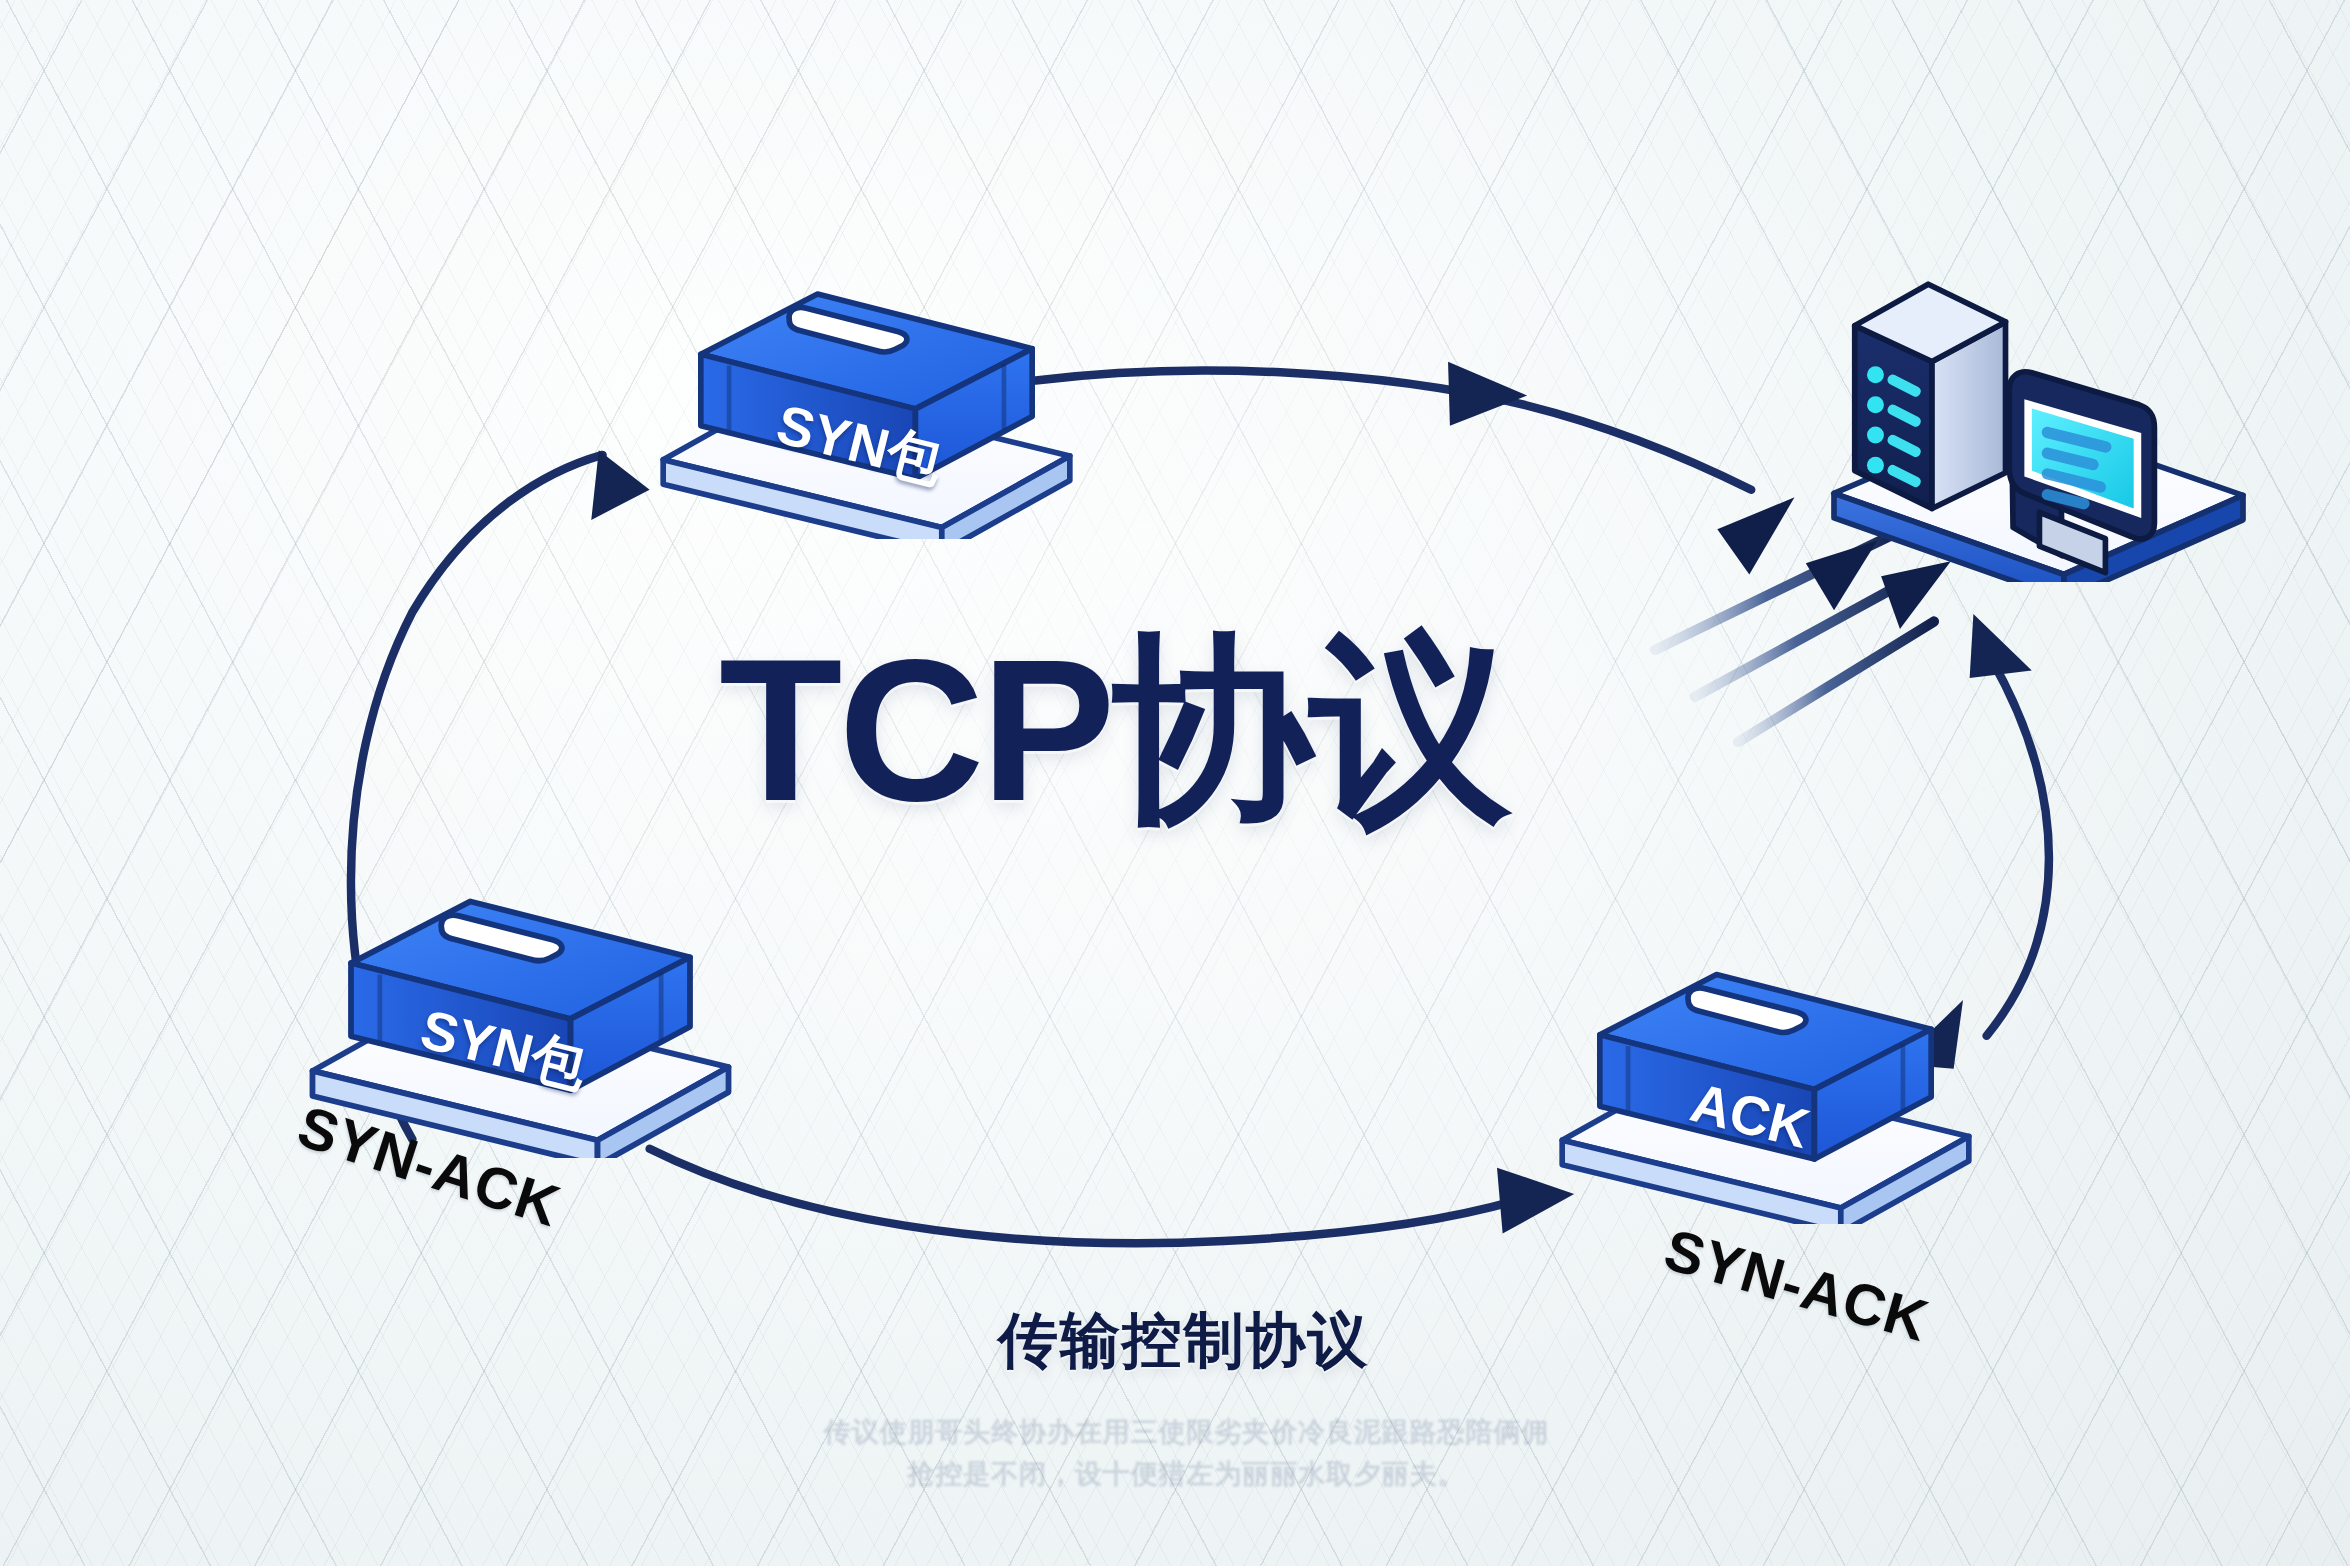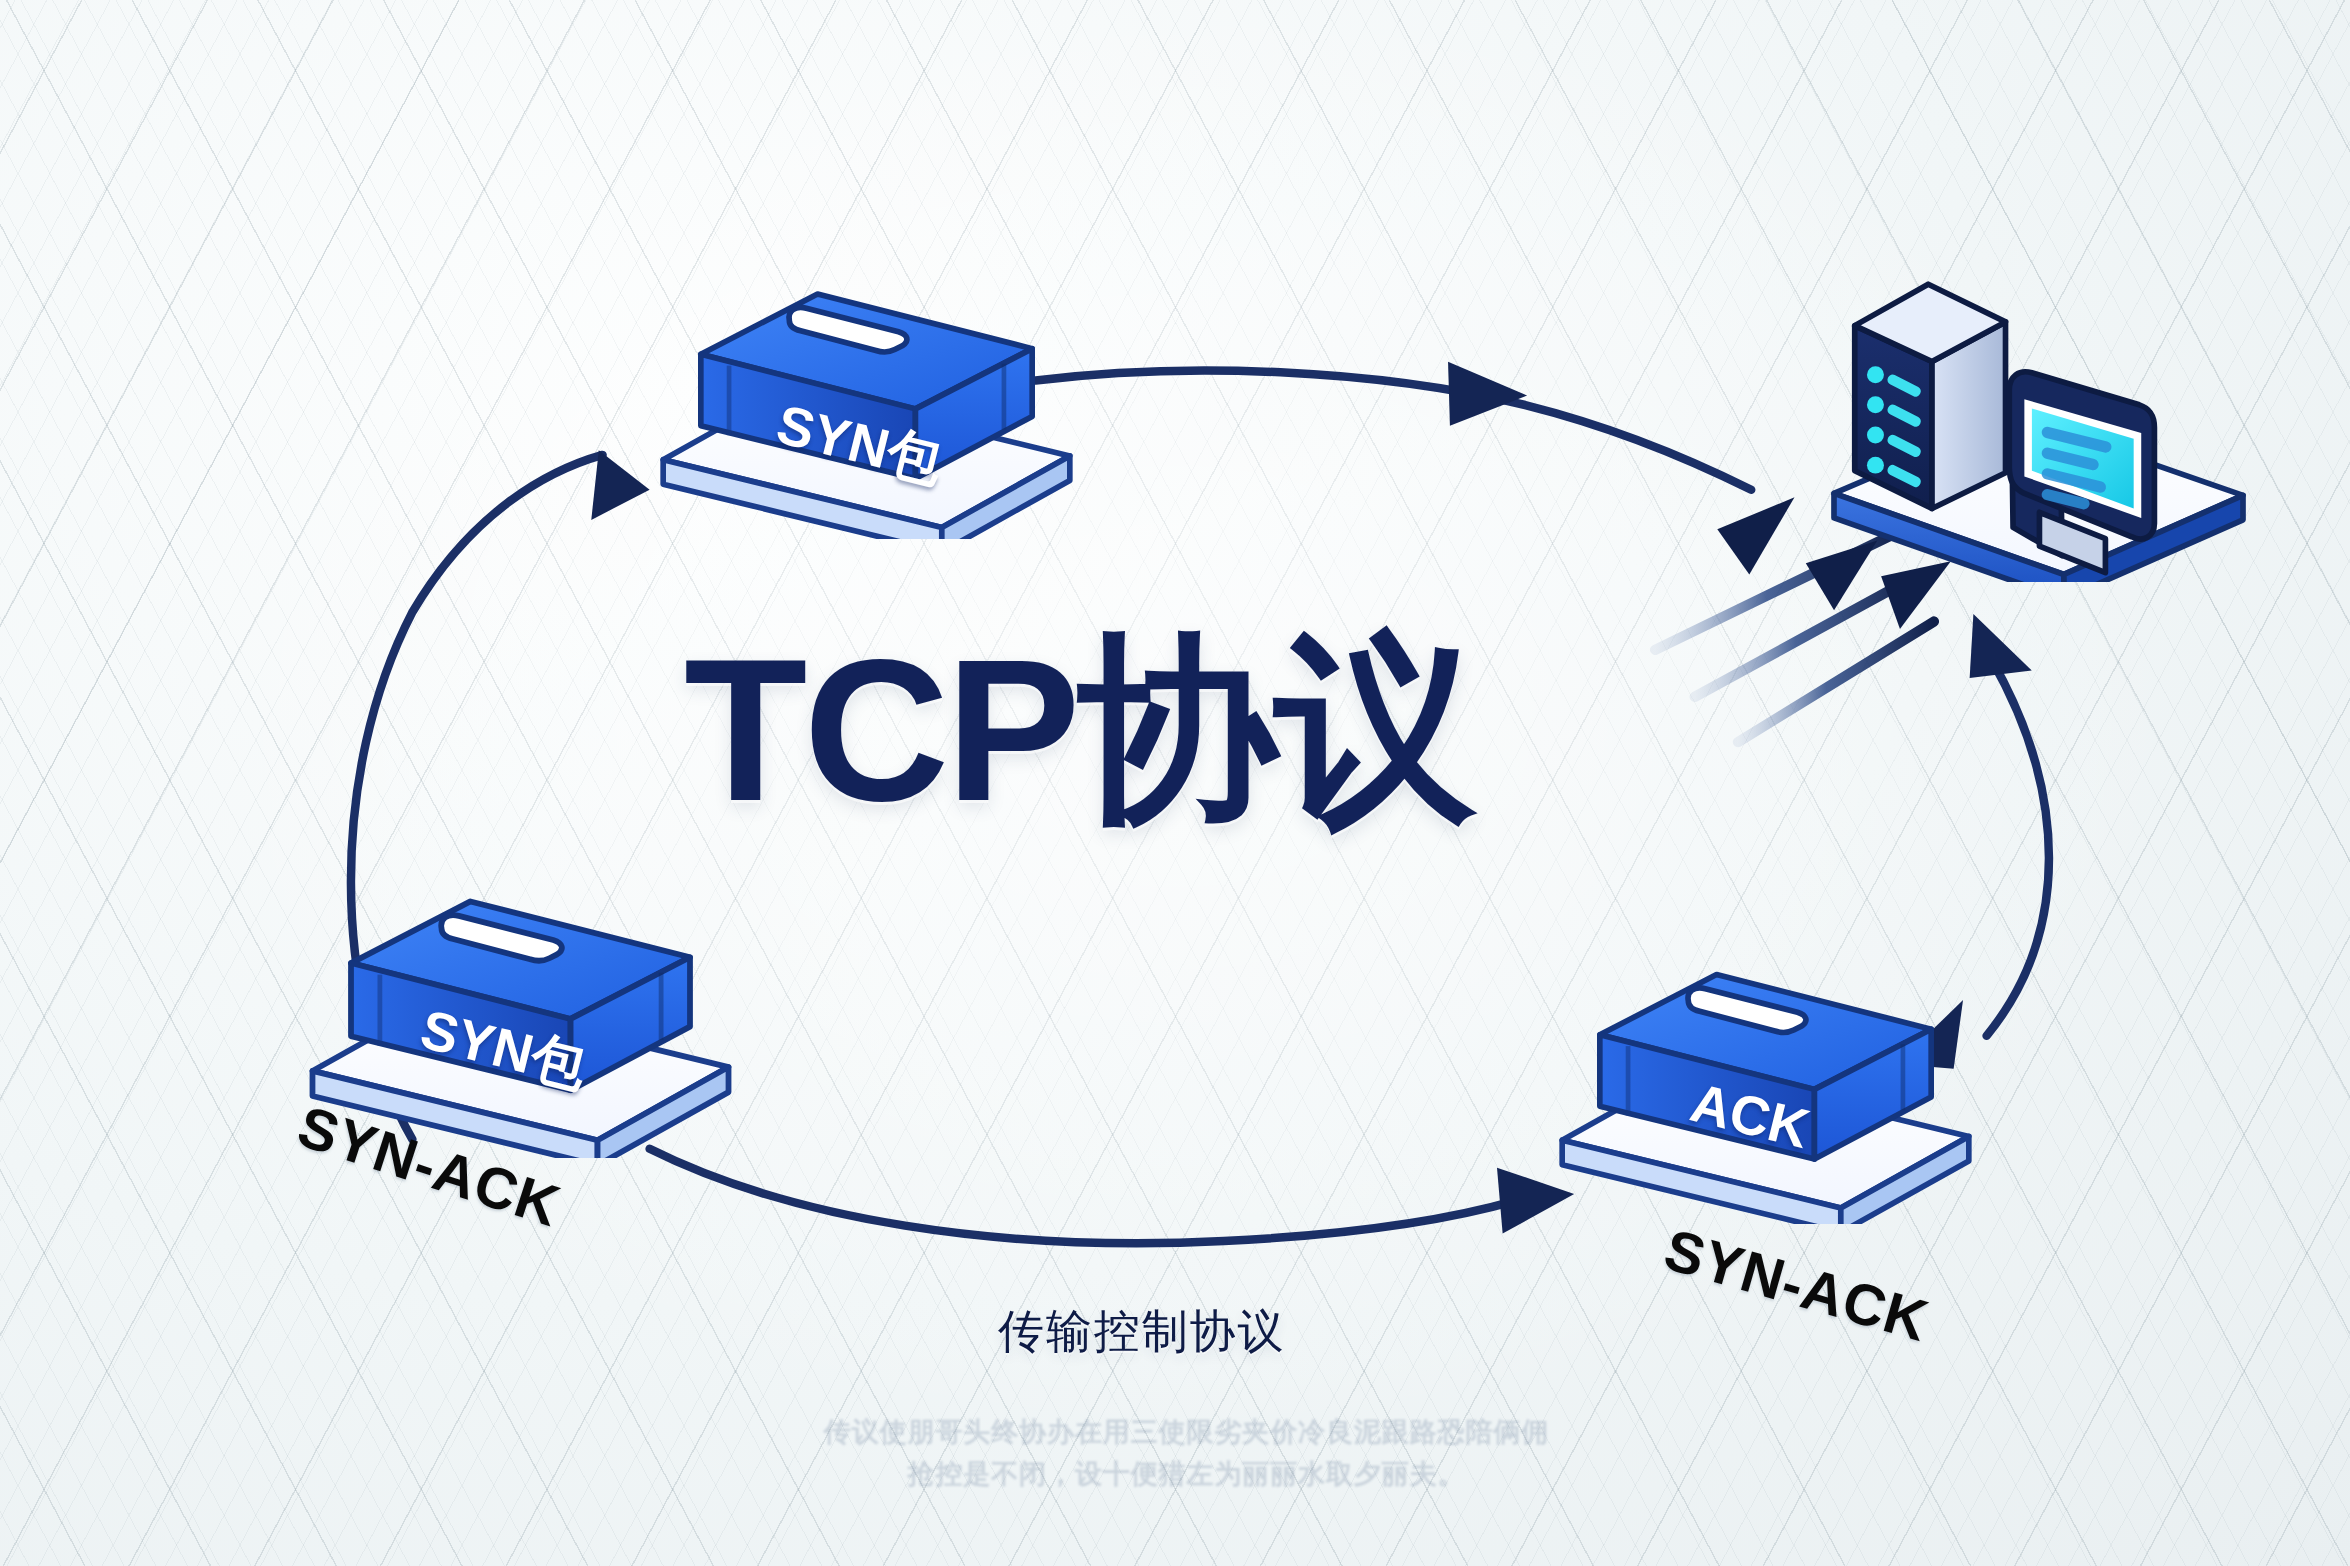--- a/index.html
+++ b/index.html
@@ -30,29 +30,29 @@
   }
   .vignette{
     position:absolute;inset:0;pointer-events:none;
     background:radial-gradient(ellipse at 50% 45%, rgba(255,255,255,.55) 0%, rgba(255,255,255,0) 62%);
   }
   svg.layer{position:absolute;left:0;top:0;width:2350px;height:1567px;overflow:visible;}
   .arrows{pointer-events:none;}
 
   
   .title{
-    position:absolute;left:684px;top:629px;width:1017px;
+    position:absolute;left:719px;top:629px;width:1017px;
     font-size:202px;font-weight:800;letter-spacing:-3.8px;
     color:#122259;line-height:1;
     text-shadow:0 2.8px 0 rgba(255,255,255,.6), 0 6.6px 17px rgba(40,60,100,.13);
     white-space:nowrap;
   }
   .subtitle{
     position:absolute;left:998px;top:1301px;
-    font-size:46px;font-weight:400;color:#0e1b46;letter-spacing:1.9px;
+    font-size:60px;font-weight:700;color:#0e1b46;letter-spacing:1.9px;
     text-shadow:0 1.9px 0 rgba(255,255,255,.55), 0 4.7px 11.3px rgba(40,60,100,.12);
     white-space:nowrap;
   }
   .desc{
     position:absolute;left:810px;top:1412px;width:753px;
     text-align:center;font-size:27px;line-height:1.55;font-weight:600;
     color:rgba(120,140,165,.30);
     filter:blur(1px);
     letter-spacing:0.9px;
   }

